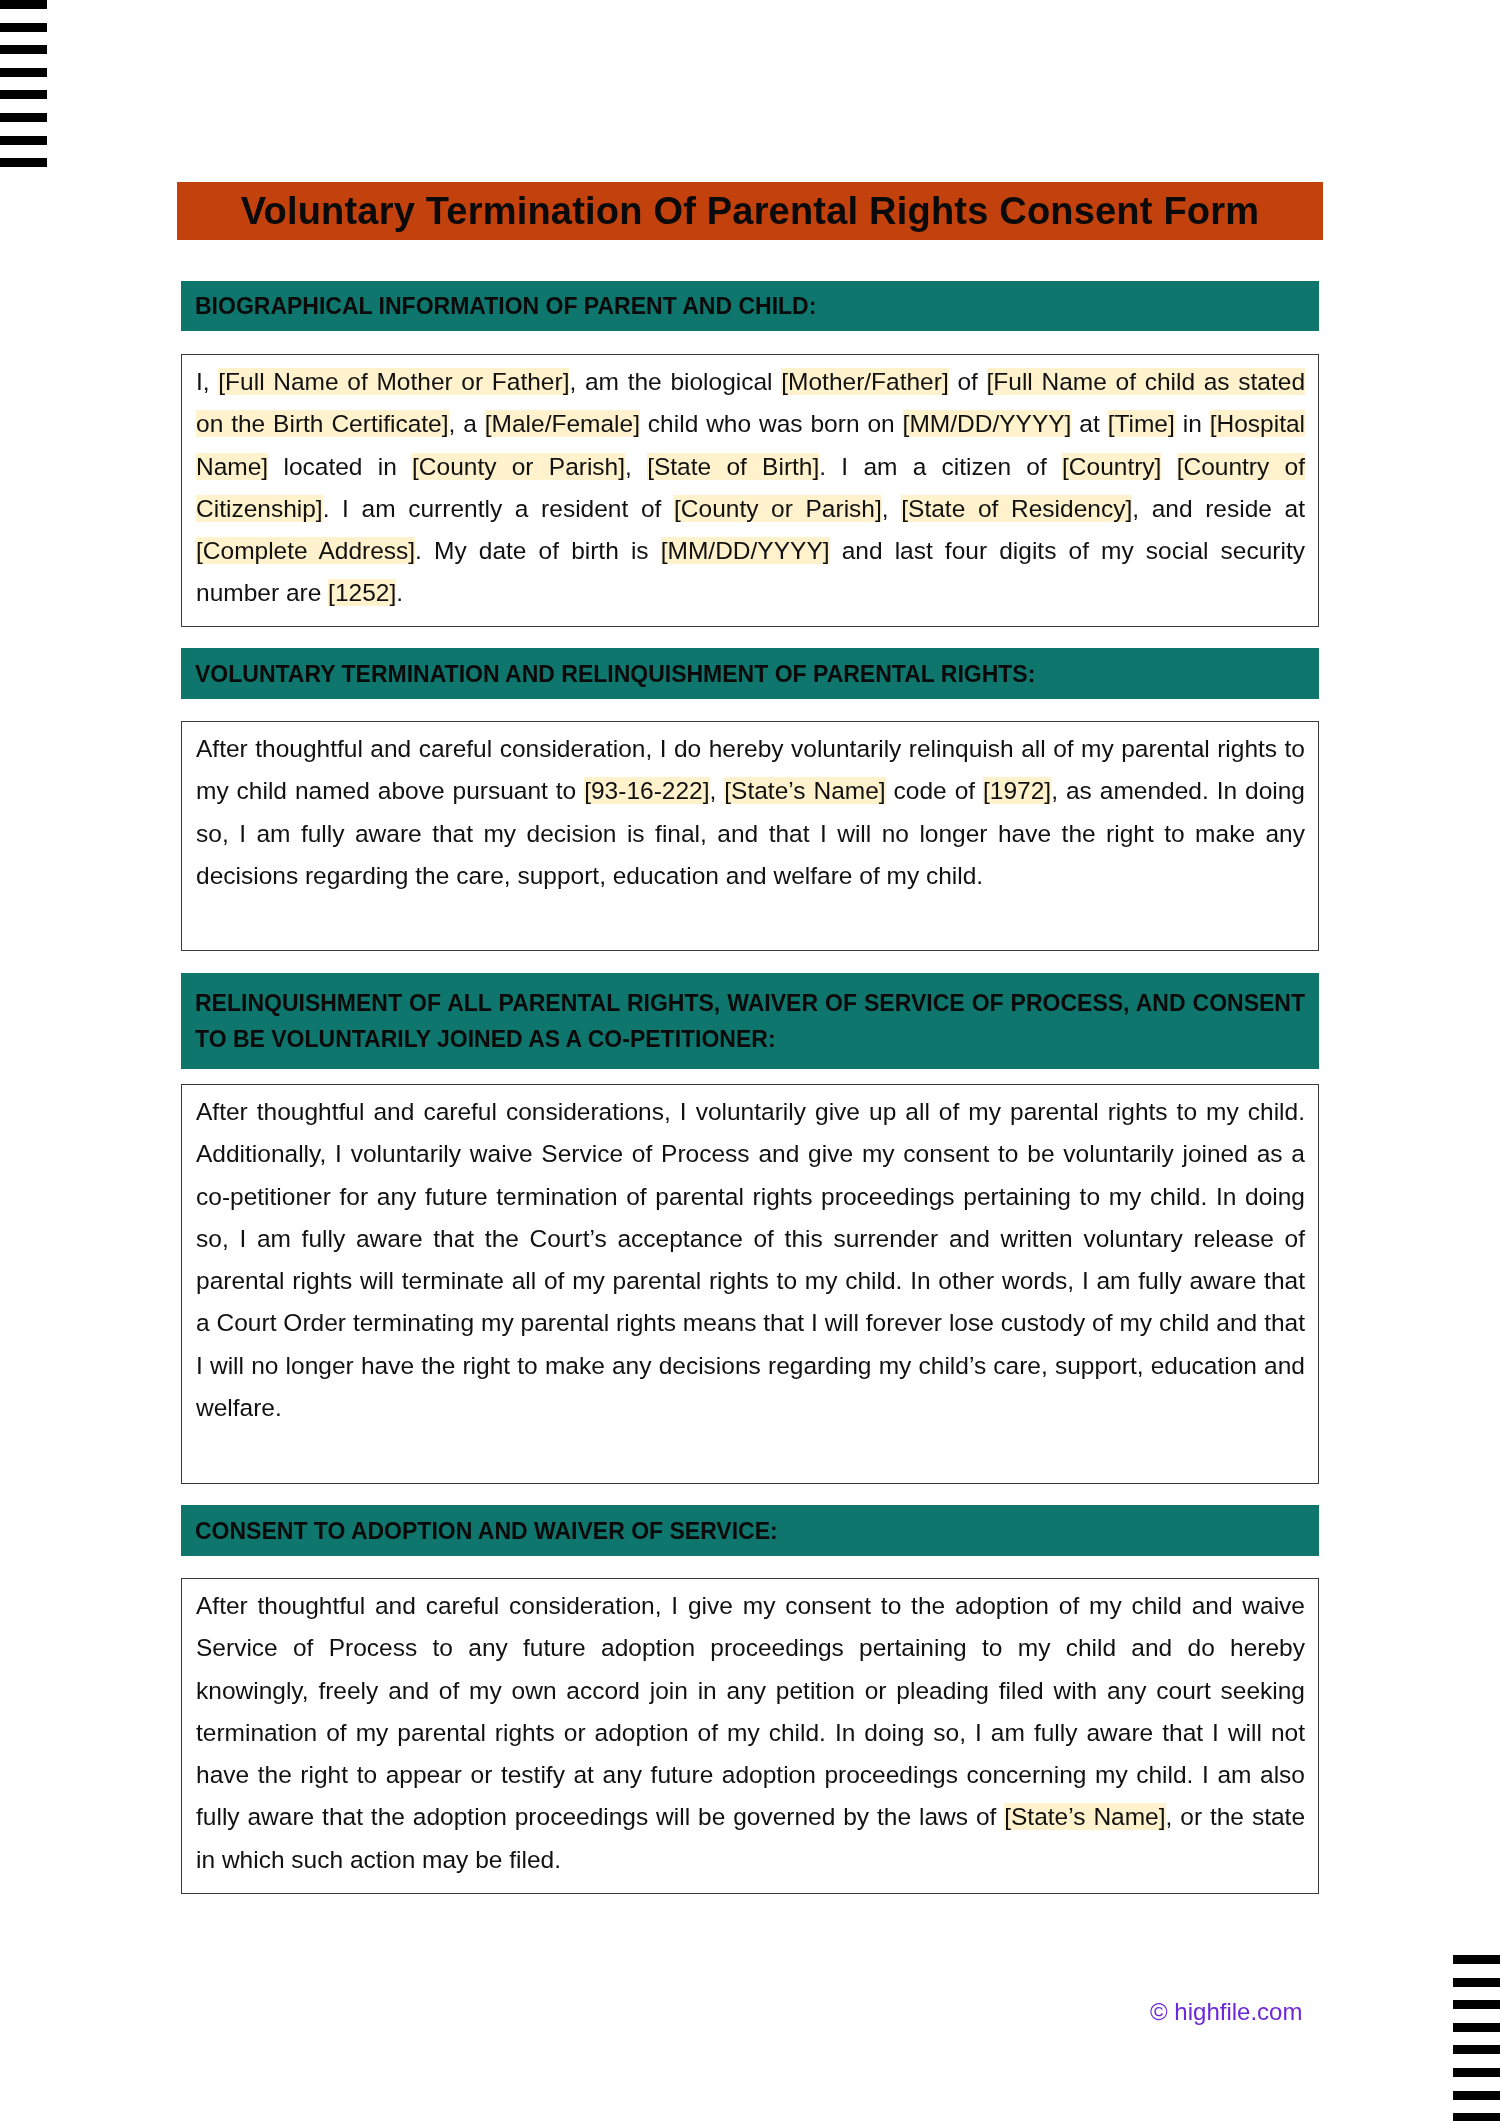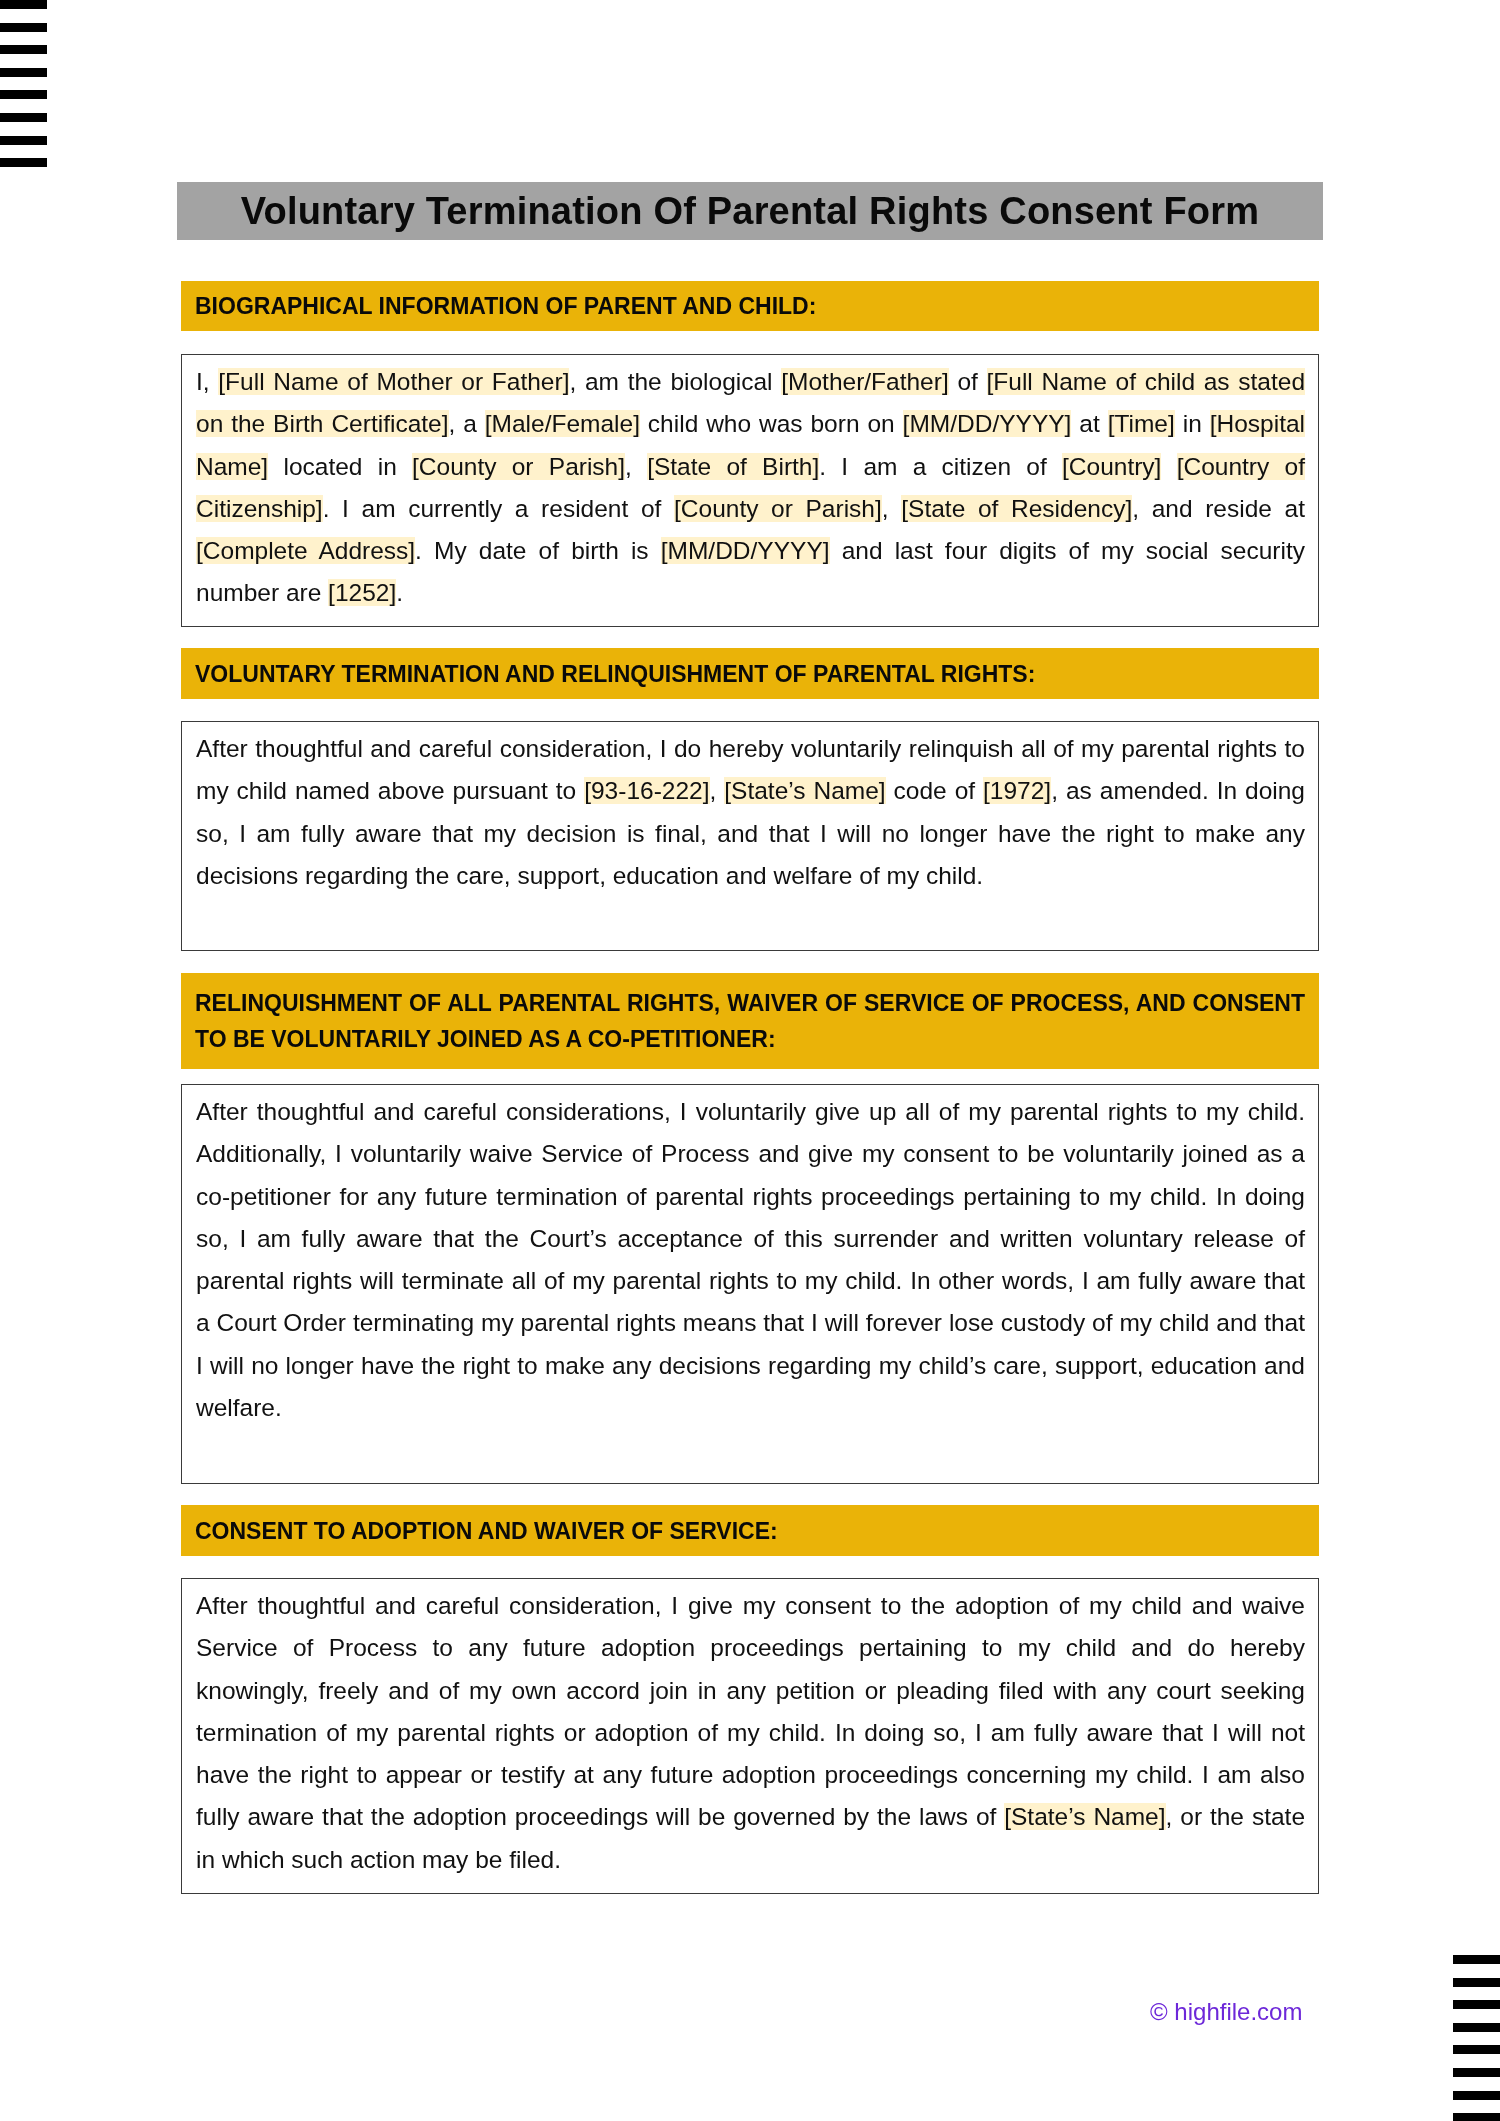--- a/index.html
+++ b/index.html
@@ -4,24 +4,24 @@
 <style>
   html, body { margin:0; padding:0; background:#ffffff; }
   body { width:1500px; height:2121px; position:relative; overflow:hidden;
          font-family:"Liberation Sans", sans-serif; color:#111; }
   .stripes { position:absolute; width:47px; }
   .stripes span { display:block; height:9px; background:#000; margin-bottom:13.6px; }
   .stripes.tl { left:0; top:0; }
   .stripes.br { left:1453px; top:1955px; }
 
   .title-bar { position:absolute; left:177px; top:182px; width:1146px; height:58px;
-               background:#a3a3a3; display:flex; align-items:center; justify-content:center; }
+               background:#c2410c; display:flex; align-items:center; justify-content:center; }
   .title-bar h1 { margin:0; font-size:38px; font-weight:bold; letter-spacing:0.2px; color:#0a0a0a; }
 
-  .sec-head { position:absolute; left:181px; width:1138px; background:#eab308;
+  .sec-head { position:absolute; left:181px; width:1138px; background:#0f766e;
               box-sizing:border-box; padding:0 14px; display:flex; align-items:center;
               font-weight:bold; font-size:23px; color:#0a0a0a; }
   .sec-head .t { line-height:36px; text-align:justify; text-align-last:left; }
   .box { position:absolute; left:181px; width:1138px; box-sizing:border-box;
          border:1.5px solid #3a3a3a; padding:6px 13px 8px 14px;
          font-size:24.5px; line-height:42.3px; text-align:justify; color:#111; }
   .hl { background:#fff2cc; }
   .footer { position:absolute; left:1150px; top:1998px; font-size:24px; color:#6d28d9; }
 </style>
 </head>

